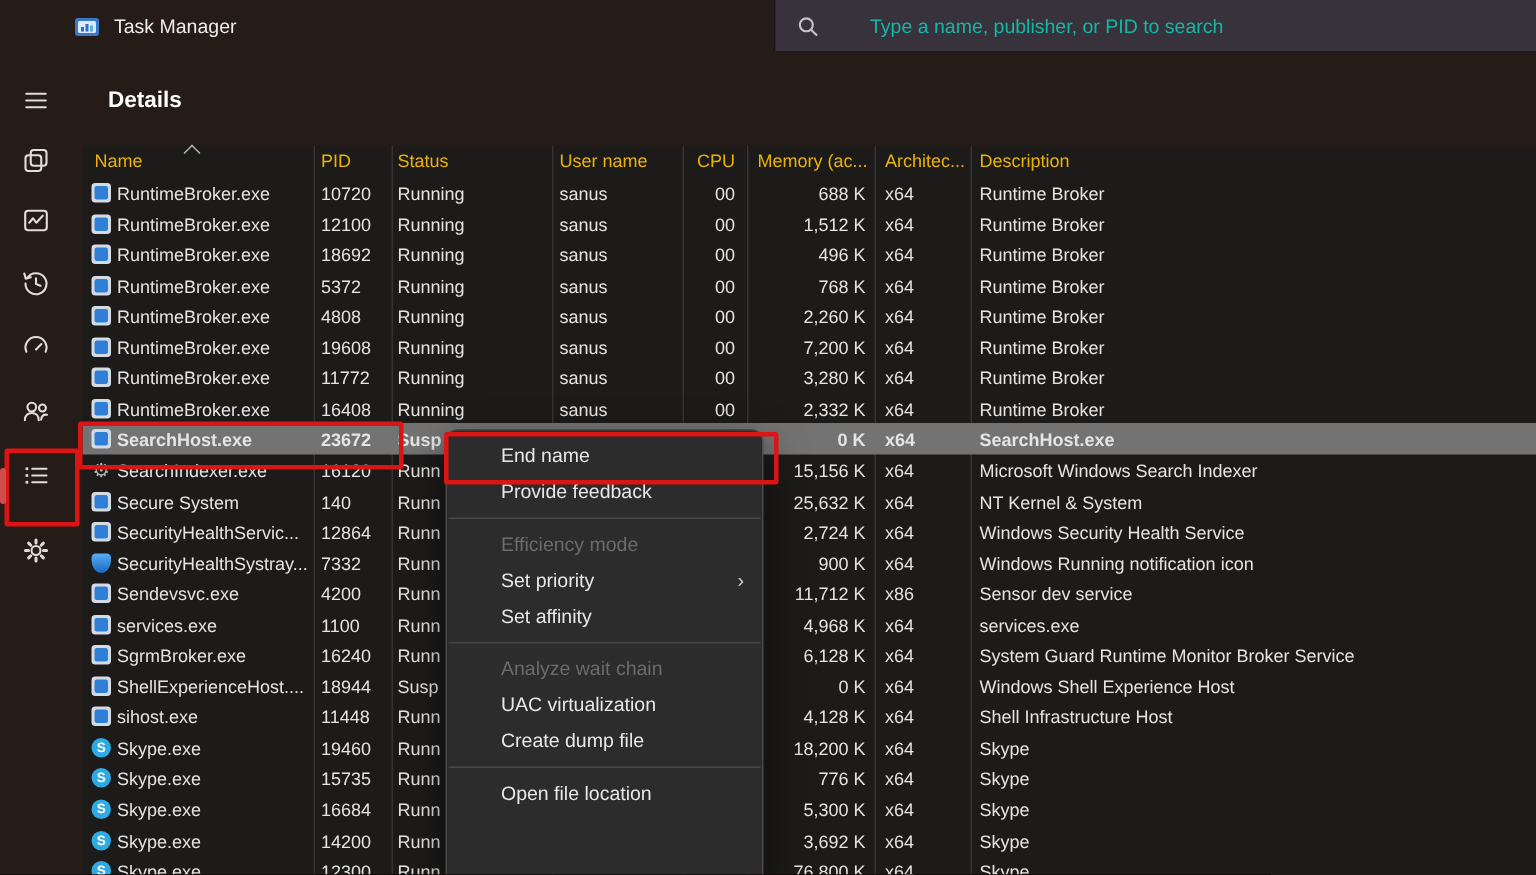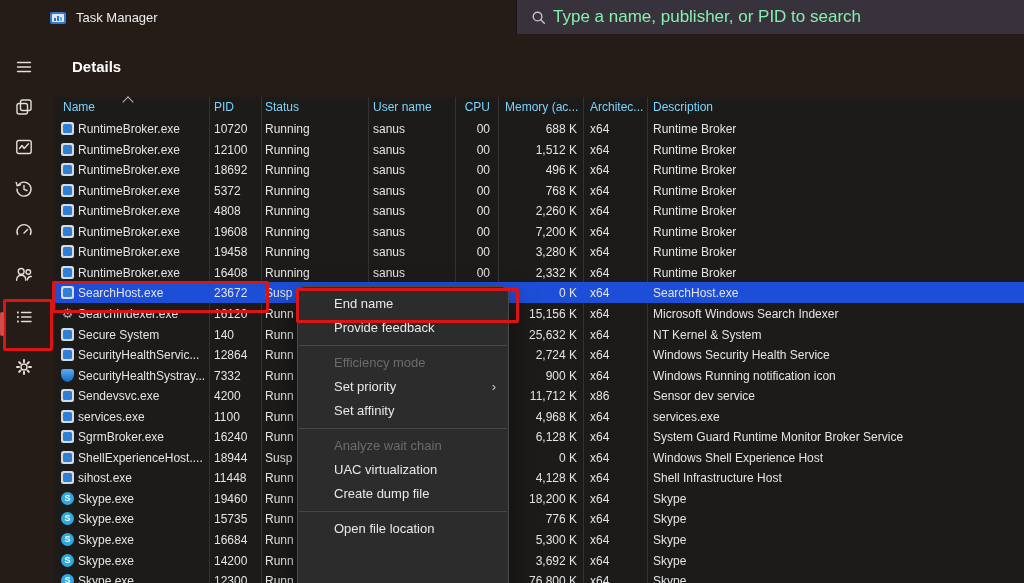--- a/index.html
+++ b/index.html
@@ -6,43 +6,43 @@
   #win{position:relative;width:1024px;height:583px;background:#251c18;overflow:hidden;
        font-family:"Liberation Sans",sans-serif;color:#e4e4e4;-webkit-font-smoothing:antialiased;}
 
   
   .titlebar{position:absolute;left:0;top:0;width:1024px;height:36px;}
   .app-icon{position:absolute;left:50px;top:10px;width:16px;height:16px;}
   .win-title{position:absolute;left:76px;top:10px;font-size:13px;color:#ededed;white-space:nowrap;}
   .searchbox{position:absolute;left:516px;top:0;width:508px;height:34px;background:#38323c;
              display:flex;align-items:center;border-left:1px solid #1b1518;}
   .search-ic{margin-left:14px;flex:0 0 auto;display:flex;}
-  .search-ph{margin-left:7px;font-size:17px;color:#86efac;white-space:nowrap;}
+  .search-ph{margin-left:34px;font-size:13px;color:#14b8a6;white-space:nowrap;}
 
   
   .sidebar{position:absolute;left:0;top:36px;width:48px;bottom:0;}
   .side-item{position:absolute;left:0;width:48px;height:26px;display:flex;align-items:center;
              justify-content:center;cursor:pointer;}
   .side-item svg{stroke:#e2ddd9;fill:none;stroke-width:1.4;stroke-linecap:round;stroke-linejoin:round;}
   .accent-pill{position:absolute;left:0;top:312px;width:4px;height:24px;background:#cf4d4d;
                border-radius:3px;z-index:10;}
 
   
   .heading{position:absolute;left:72px;top:58px;font-size:15px;font-weight:bold;color:#ffffff;}
 
   
   #table{position:absolute;left:55px;top:97px;right:0;bottom:0;background:#1c1b1a;font-size:12px;}
   .vsep{position:absolute;top:0;bottom:0;width:1px;background:#353331;z-index:1;}
-  .thead{position:absolute;top:0;left:0;right:4px;height:20px;color:#7dd3fc;z-index:2;}
+  .thead{position:absolute;top:0;left:0;right:4px;height:20px;color:#eab308;z-index:2;}
   .hcell{position:absolute;top:3px;white-space:nowrap;}
   .sort-caret{position:absolute;left:69px;top:1px;width:7px;height:7px;
               border-left:1.5px solid #b5b5b5;border-top:1.5px solid #b5b5b5;transform:rotate(45deg);}
   .rows{position:absolute;left:0;top:0;right:0;bottom:0;z-index:2;}
   .row{position:absolute;left:0;right:0;height:21px;}
-  .row.selected{background:#1d4ed8;}
+  .row.selected{background:#737373;font-weight:bold;}
   .cell{position:absolute;top:4px;white-space:nowrap;}
   .c-name{left:23px;} .c-pid{left:159px;} .c-status{left:210px;} .c-user{left:318px;}
   .c-cpu{left:370px;width:65px;text-align:right;}
   .c-mem{left:440px;width:82px;text-align:right;}
   .c-arch{left:535px;} .c-desc{left:598px;}
   .c-memh{left:450px;}
 
   
   .pic{position:absolute;left:6px;top:4px;width:13px;height:13px;box-sizing:border-box;}
   .pic-app{background:#d5dbe3;border-radius:2.5px;}
@@ -243,21 +243,21 @@
           <span class="cell c-status">Running</span>
           <span class="cell c-user">sanus</span>
           <span class="cell c-cpu">00</span>
           <span class="cell c-mem">7,200 K</span>
           <span class="cell c-arch">x64</span>
           <span class="cell c-desc">Runtime Broker</span>
         </div>
         <div class="row" style="top: 144.3px;">
           <span class="pic pic-app"></span>
           <span class="cell c-name">RuntimeBroker.exe</span>
-          <span class="cell c-pid">19458</span>
+          <span class="cell c-pid">11772</span>
           <span class="cell c-status">Running</span>
           <span class="cell c-user">sanus</span>
           <span class="cell c-cpu">00</span>
           <span class="cell c-mem">3,280 K</span>
           <span class="cell c-arch">x64</span>
           <span class="cell c-desc">Runtime Broker</span>
         </div>
         <div class="row" style="top: 164.85px;">
           <span class="pic pic-app"></span>
           <span class="cell c-name">RuntimeBroker.exe</span>

